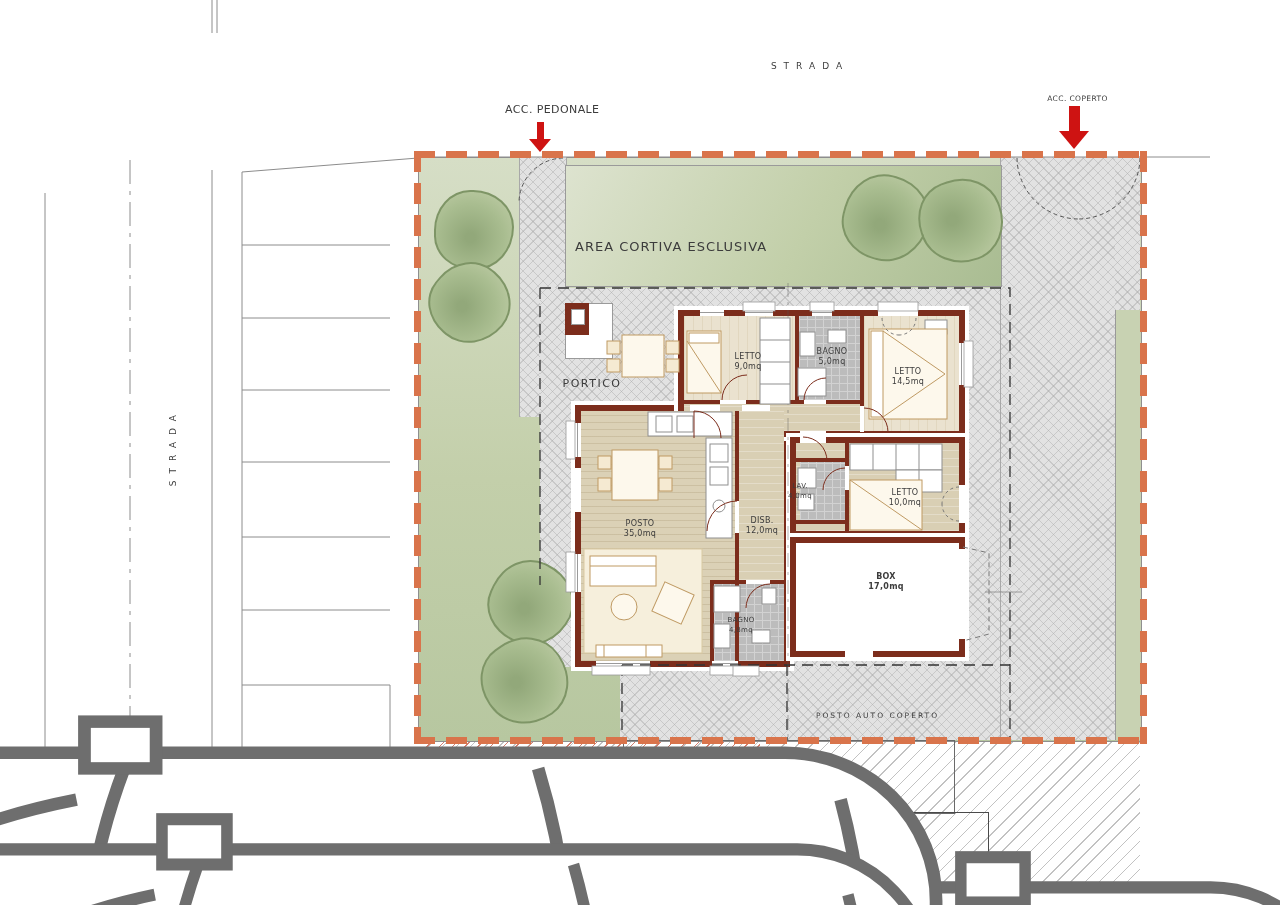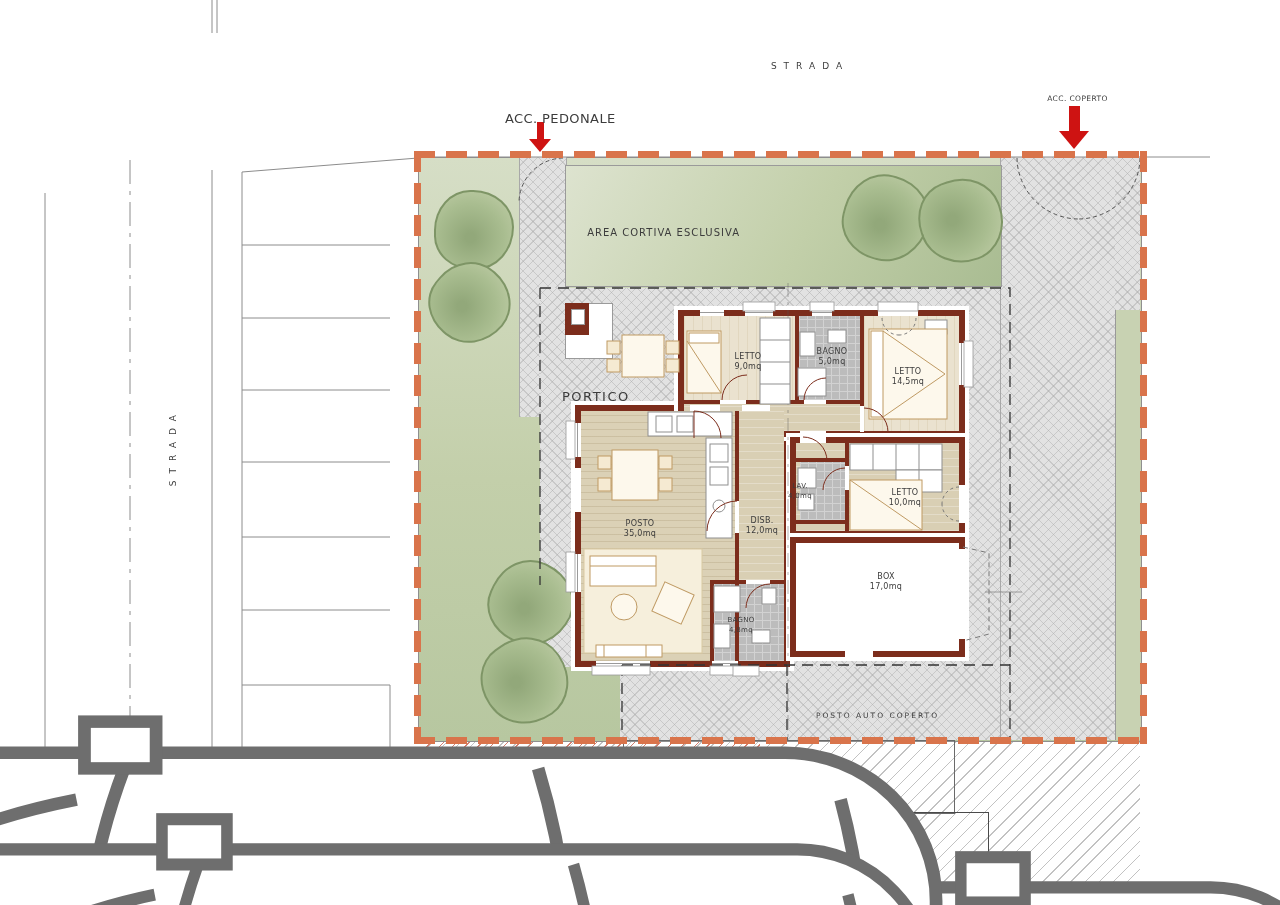--- a/index.html
+++ b/index.html
@@ -57,21 +57,21 @@
   <div class="site-green" style="left:418px;top:157px;width:722px;height:583px;"></div>
 
   <div class="pave" style="left:519px;top:157px;width:46px;height:260px;border-left:1px solid #a8a8a8;border-right:1px solid #a8a8a8;"></div>
   <div class="pave" style="left:540px;top:288px;width:470px;height:379px;"></div>
   <div class="pave" style="left:620px;top:667px;width:495px;height:73px;"></div>
   <div class="pave" style="left:1000px;top:157px;width:115px;height:583px;border-left:1px solid #a8a8a8;"></div>
   <div class="pave" style="left:1115px;top:157px;width:25px;height:153px;"></div>
 
   <div class="green2" style="left:565px;top:165px;width:435px;height:120px;background:linear-gradient(120deg,#dde3cf 0%,#c2cfa9 55%,#a9bc92 100%);border:1px solid #9a9a9a;"></div>
   <div class="green2" style="left:1115px;top:310px;width:25px;height:430px;background:#c8d2b2;border-left:1px solid #999;"></div>
-  <div class="lbl" style="left:575px;top:227px;width:165px;text-align:right;font-size:10px;">AREA CORTIVA ESCLUSIVA</div>
+  <div class="lbl" style="left:575px;top:239px;width:165px;text-align:left;font-size:13px;">AREA CORTIVA ESCLUSIVA</div>
 
   <div class="tree" style="left:434px;top:190px;width:76px;height:76px;"></div>
   <div class="tree" style="left:430px;top:263px;width:76px;height:76px;transform:rotate(40deg);"></div>
   <div class="tree" style="left:843px;top:175px;width:82px;height:82px;transform:rotate(15deg);"></div>
   <div class="tree" style="left:919px;top:179px;width:80px;height:80px;transform:rotate(70deg);"></div>
   <div class="tree" style="left:489px;top:561px;width:80px;height:80px;transform:rotate(25deg);"></div>
   <div class="tree" style="left:482px;top:638px;width:82px;height:82px;transform:rotate(55deg);"></div>
 
   <div class="block" style="left:575px;top:405px;width:203px;height:250px;"></div>
   <div class="block" style="left:678px;top:310px;width:275px;height:115px;"></div>
@@ -294,23 +294,23 @@
   <div class="bdryV" style="left:414px;top:151px;height:593px;"></div>
   <div class="bdryV" style="left:1140px;top:151px;height:593px;"></div>
 
   <div class="arrow-shaft" style="left:537px;top:122px;width:7px;height:17px;"></div>
   <div class="tri" style="left:529px;top:139px;border-left:11px solid transparent;border-right:11px solid transparent;border-top:13px solid #ce1312;"></div>
   <div class="arrow-shaft" style="left:1069px;top:106px;width:11px;height:25px;"></div>
   <div class="tri" style="left:1059px;top:131px;border-left:15px solid transparent;border-right:15px solid transparent;border-top:18px solid #ce1312;"></div>
 
   <div class="lbl" style="left:740px;top:61px;width:140px;text-align:center;letter-spacing:7px;font-size:9px;">STRADA</div>
   <div class="lbl" style="left:168px;top:408px;writing-mode:vertical-rl;transform:rotate(180deg);letter-spacing:7px;font-size:9px;">STRADA</div>
-  <div class="lbl" style="left:505px;top:111px;width:90px;text-align:left;font-size:13px;letter-spacing:.4px;">ACC. PEDONALE</div>
+  <div class="lbl" style="left:505px;top:103px;width:90px;text-align:left;font-size:11px;letter-spacing:.4px;">ACC. PEDONALE</div>
   <div class="lbl" style="left:1035px;top:94px;width:85px;text-align:center;font-size:7.5px;letter-spacing:.4px;">ACC. COPERTO</div>
-  <div class="lbl" style="left:562px;top:389px;width:60px;text-align:right;font-size:13px;letter-spacing:1.5px;">PORTICO</div>
+  <div class="lbl" style="left:562px;top:377px;width:60px;text-align:center;font-size:11px;letter-spacing:1.5px;">PORTICO</div>
   <div class="lbl" style="left:795px;top:679px;width:165px;text-align:center;font-size:7.5px;letter-spacing:2px;margin-top:32px;">POSTO AUTO COPERTO</div>
 
   <div class="rlabel" style="left:713px;top:352px;">
     <span>LETTO</span>
       <span>9,0mq</span>
     </div>
   <div class="rlabel" style="left:797px;top:347px;">
     <span>BAGNO</span>
       <span>5,0mq</span>
     </div>
@@ -331,18 +331,18 @@
       <span>12,0mq</span>
     </div>
   <div class="rlabel" style="left:605px;top:519px;">
     <span>POSTO</span>
       <span>35,0mq</span>
     </div>
   <div class="rlabel" style="left:706px;top:616px;font-size:7px;">
     <span>BAGNO</span>
       <span>4,8mq</span>
     </div>
-  <div class="rlabel" style="left:851px;top:572px;">
+  <div class="rlabel" style="left:851px;top:572px;font-weight:bold;">
     <span>BOX</span>
       <span>17,0mq</span>
     </div>
 
 </div>
 
 </body></html>

